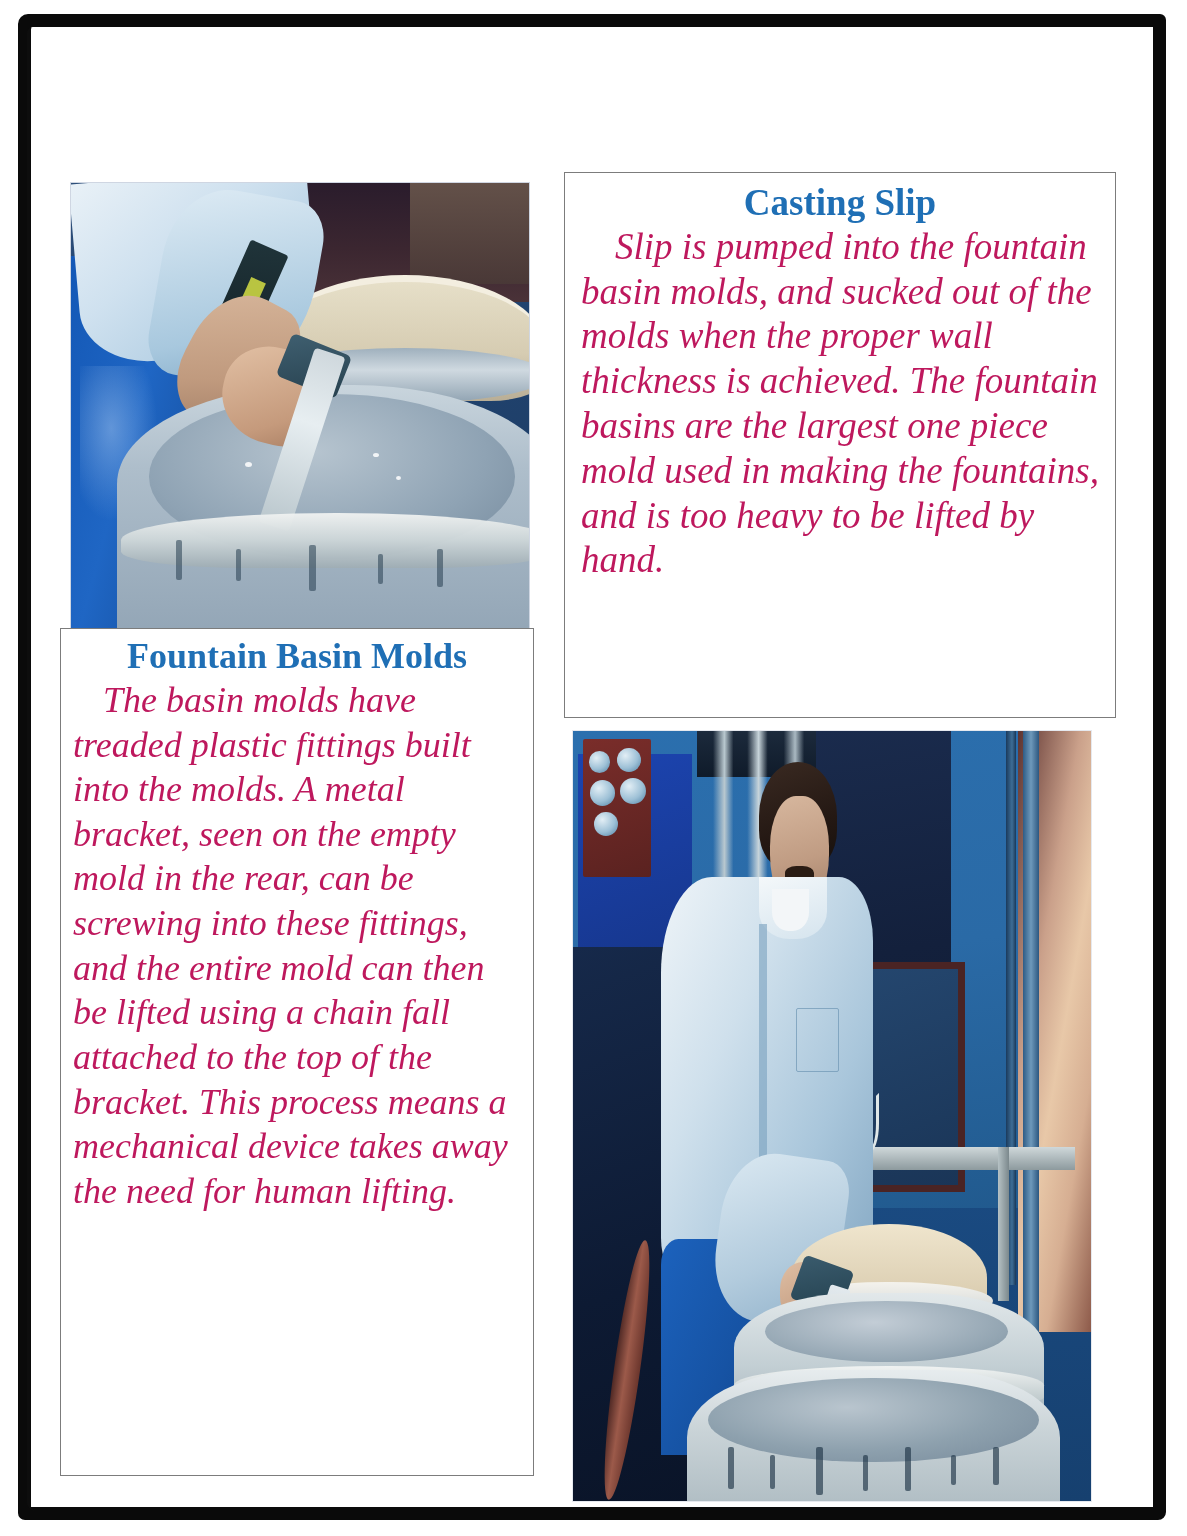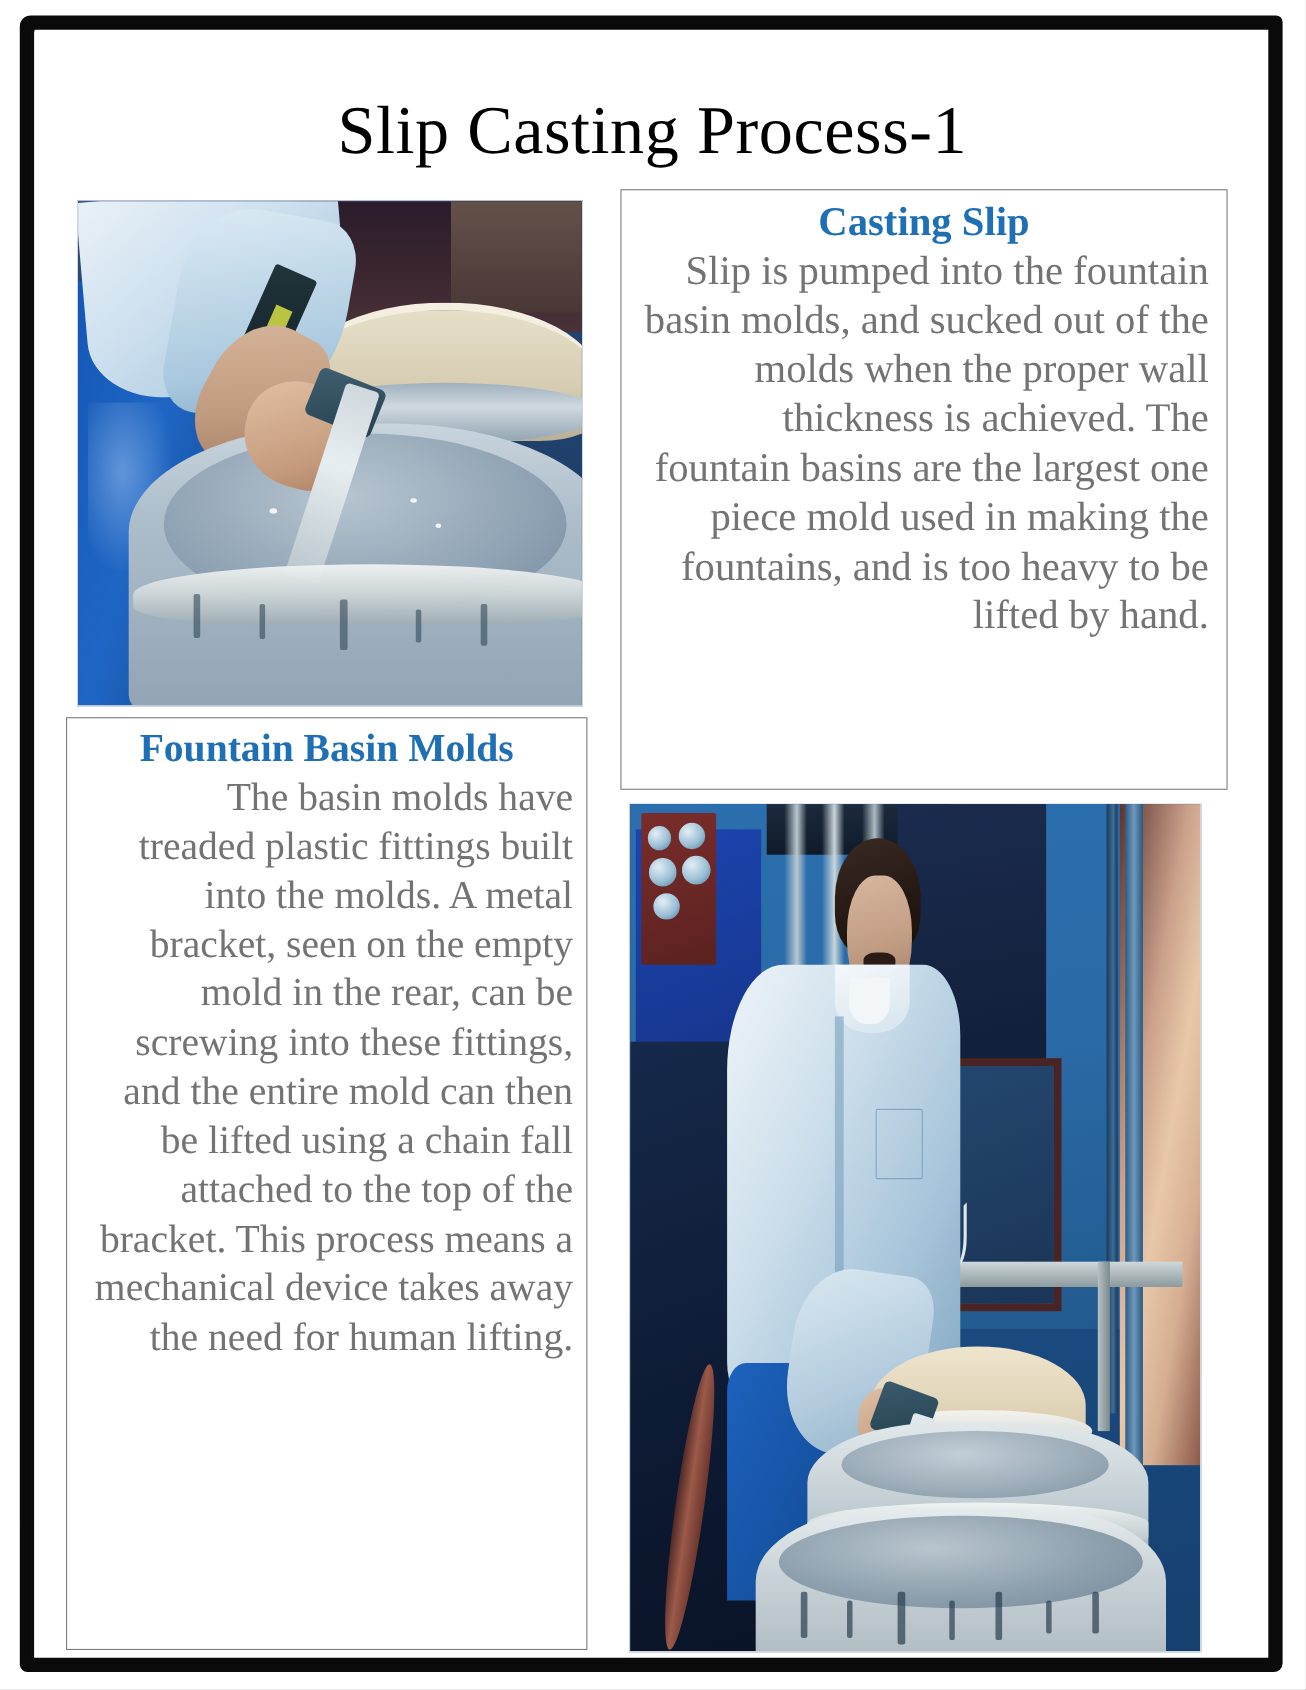--- a/index.html
+++ b/index.html
@@ -387,60 +387,60 @@
   }
   .panel-pumping {
     left: 530px;
     top: 142px;
     width: 552px;
     height: 546px;
     padding: 10px 16px 8px 16px;
   }
   .panel-basin {
     left: 26px;
-    top: 622px;
+    top: 598px;
     width: 474px;
     height: 848px;
     padding: 8px 12px 8px 12px;
   }
 
   .panel-heading {
     text-align: center;
     color: #1f6fb5;
     font-weight: bold;
     line-height: 1.08;
     margin: 0 0 2px 0;
   }
   .panel-pumping .panel-heading { font-size: 37px; }
   .panel-basin   .panel-heading { font-size: 36px; }
 
   .panel-body {
-    text-align: right;
-    color: #737373;
+    text-align: left;
+    color: #be185d;
     margin: 0;
+    font-style: italic;
   }
   .panel-pumping .panel-body {
     font-size: 37px;
     line-height: 1.21;
     text-indent: 34px;
   }
   .panel-basin .panel-body {
     font-size: 36px;
     line-height: 1.24;
     text-indent: 30px;
   }
 </style>
 </head>
 <body>
 
 <div class="page-frame"></div>
 
 <div class="page">
 
-  <div class="title">Slip Casting Process-1</div>
 
   <div class="photo photo-top-left">
     <div class="scene">
       <div class="tl-bg"></div>
       <div class="tl-darkwall"></div>
       <div class="tl-darkwall2"></div>
       <div class="tl-mold-rear"></div>
       <div class="tl-mold-rear-rim"></div>
       <div class="tl-jeans"></div>
       <div class="tl-jeans-hl"></div>

